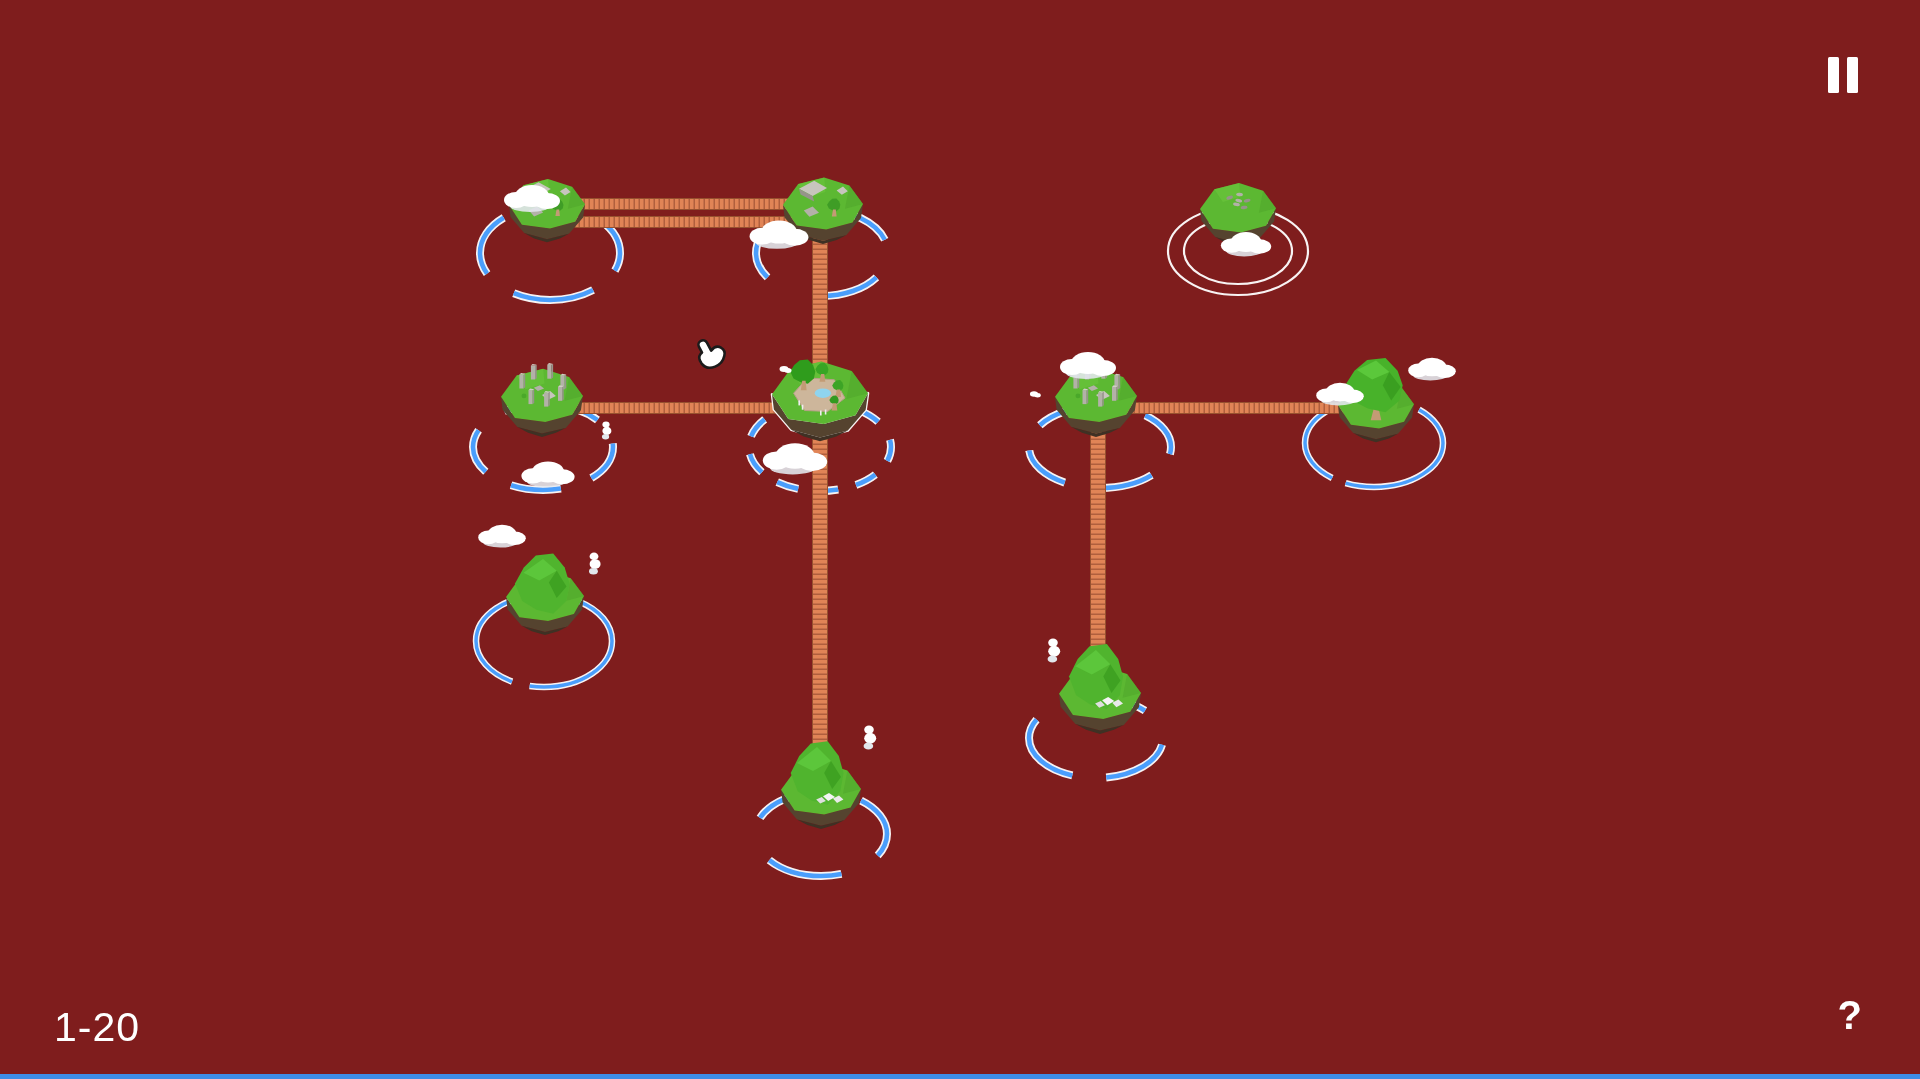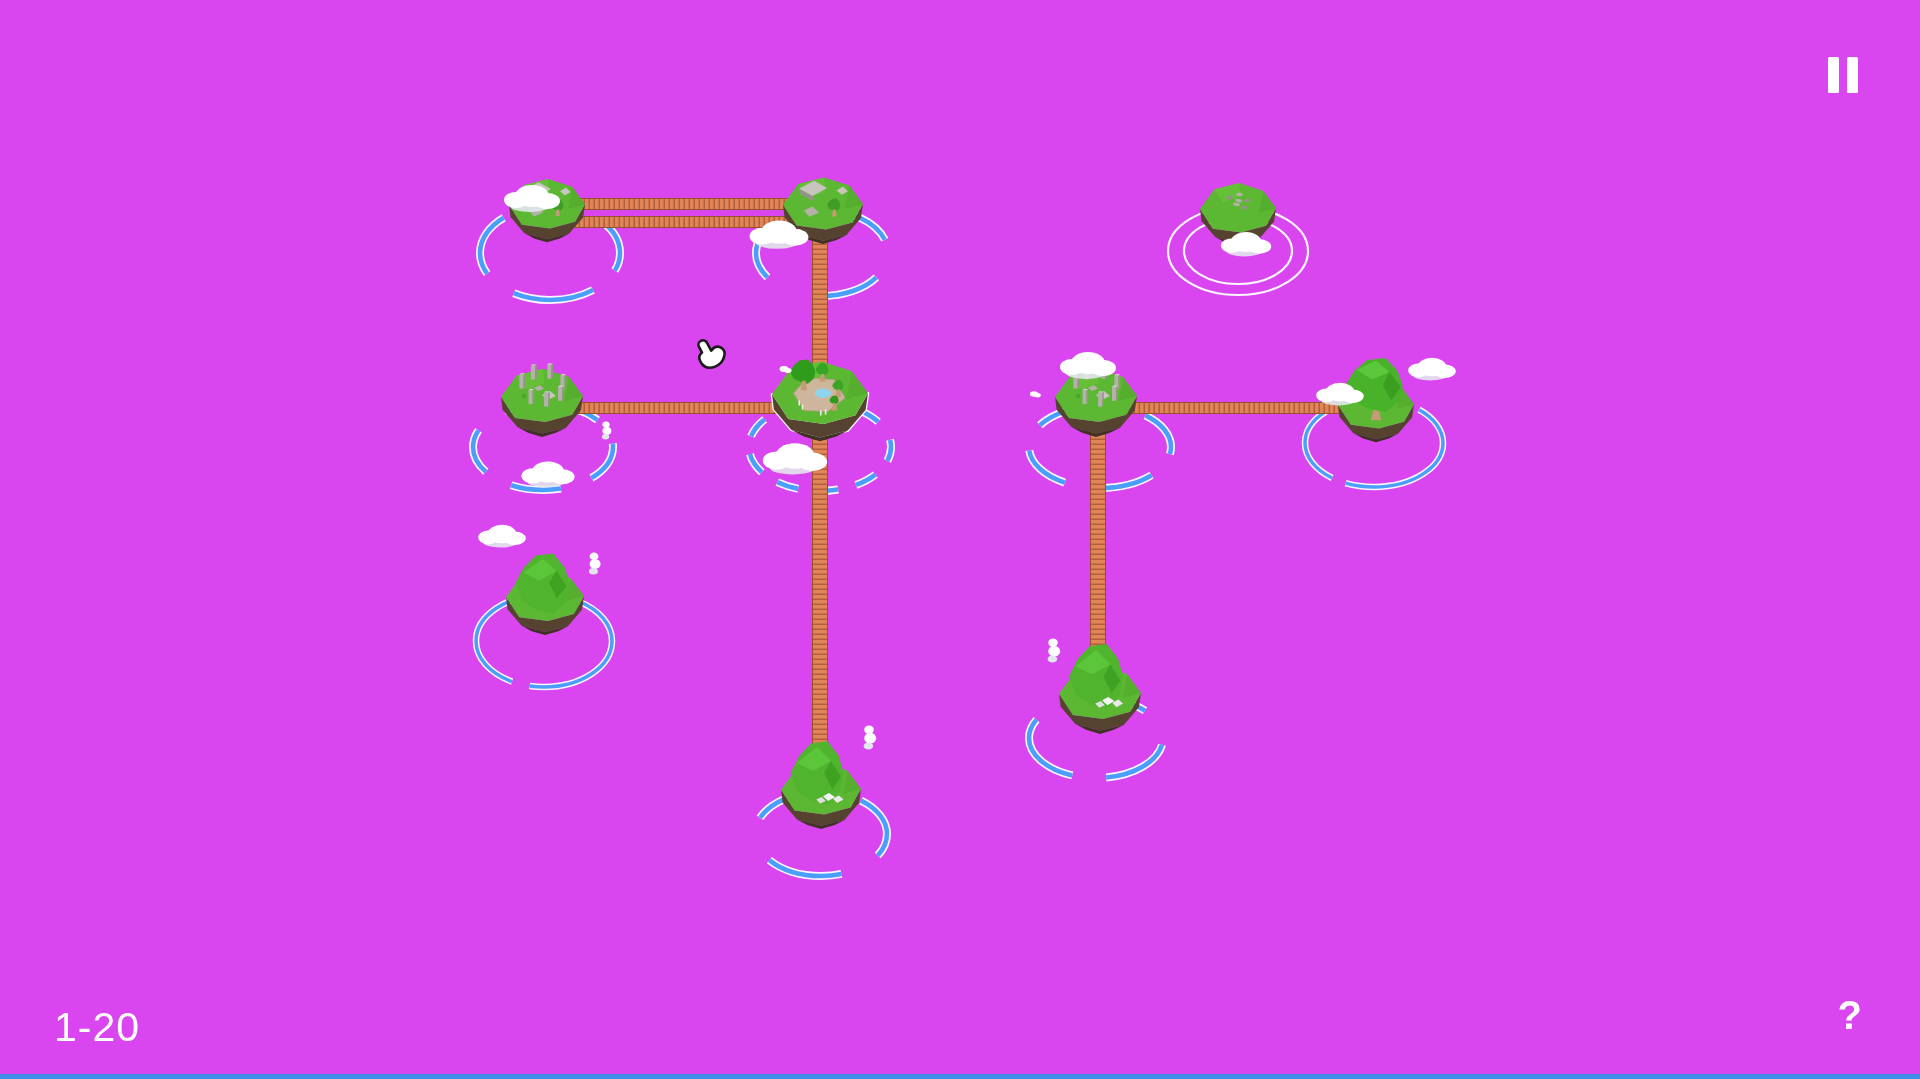--- a/index.html
+++ b/index.html
@@ -10,21 +10,21 @@
   .hud-pause{position:absolute;top:57px;right:62px;display:flex;gap:8px;cursor:pointer;}
   .hud-pause .bar{width:11px;height:36px;background:#fff;border-radius:1.5px;}
   .hud-level{position:absolute;left:54px;bottom:28px;color:#fff;font-size:41px;
              font-weight:500;letter-spacing:1px;}
   .hud-help{position:absolute;right:58px;bottom:44px;color:#fff;font-size:40px;
             font-weight:bold;cursor:pointer;line-height:1;}
 </style>
 </head>
 <body>
 
-<div class="stage" style="background: #d946ef;">
+<div class="stage" style="background: #7f1d1d;">
   <svg id="scene" width="1920" height="1079" viewBox="0 0 1920 1079">
       <defs>
         <pattern id="bh" width="5" height="12" patternUnits="userSpaceOnUse">
           <rect width="5" height="12" fill="#e18456"></rect>
           <rect x="3.5" width="1.5" height="12" fill="#b05f3d"></rect>
         </pattern>
         <pattern id="bv" width="15" height="5" patternUnits="userSpaceOnUse">
           <rect width="15" height="5" fill="#e18456"></rect>
           <rect y="3.5" width="15" height="1.5" fill="#b05f3d"></rect>
         </pattern>

